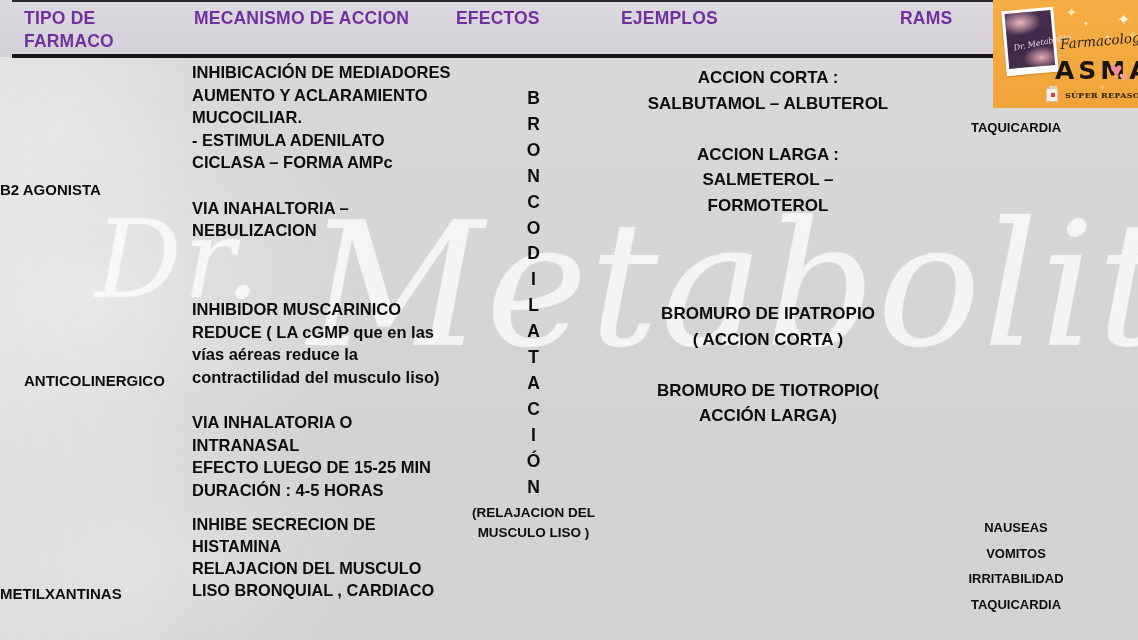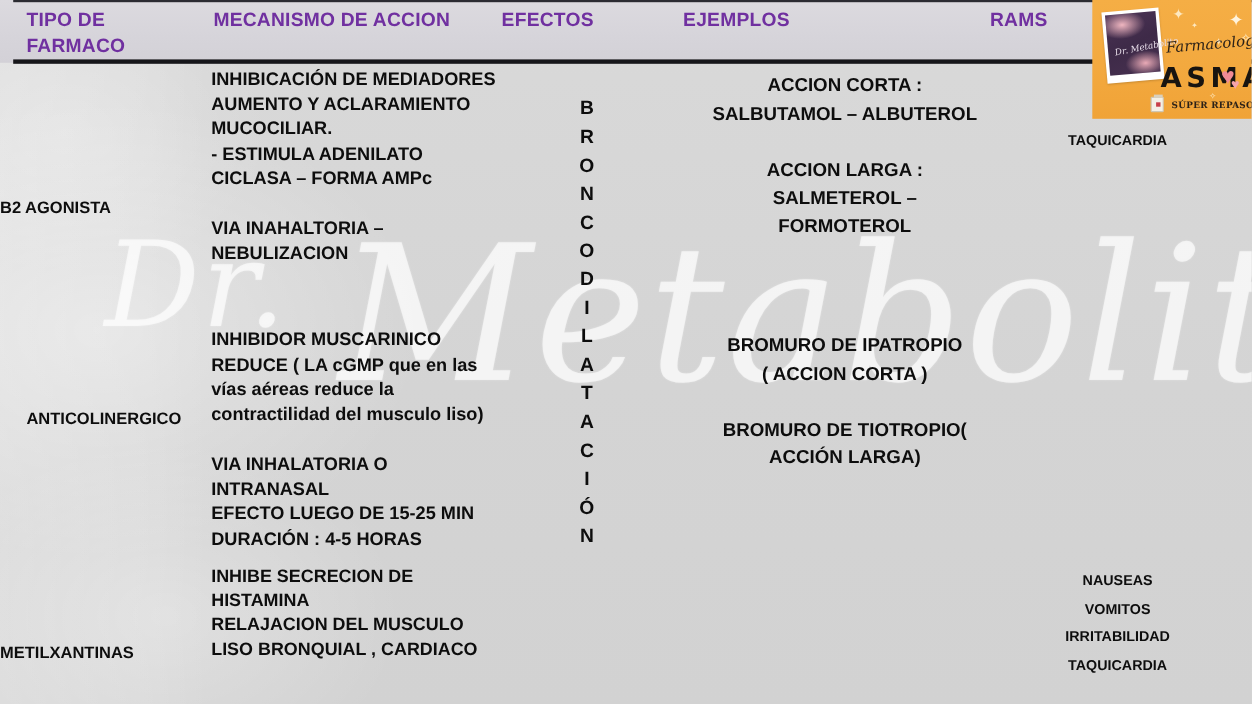--- a/index.html
+++ b/index.html
@@ -340,20 +340,22 @@
     <span class="ltr">I</span>
     <span class="ltr">L</span>
     <span class="ltr">A</span>
     <span class="ltr">T</span>
     <span class="ltr">A</span>
     <span class="ltr">C</span>
     <span class="ltr">I</span>
     <span class="ltr">Ó</span>
     <span class="ltr">N</span>
   </div>
+  <div class="efectos-note">(RELAJACION DEL
+MUSCULO LISO )</div>
 
   <div class="cell col-tipo" style="left:0px;   top:180px;">B2 AGONISTA</div>
   <div class="cell col-mecanismo" style="top:61px;">INHIBICACIÓN DE MEDIADORES
 AUMENTO Y ACLARAMIENTO
 MUCOCILIAR.
 -     ESTIMULA ADENILATO
        CICLASA – FORMA AMPc
 
 VIA INAHALTORIA –
 NEBULIZACION</div>

